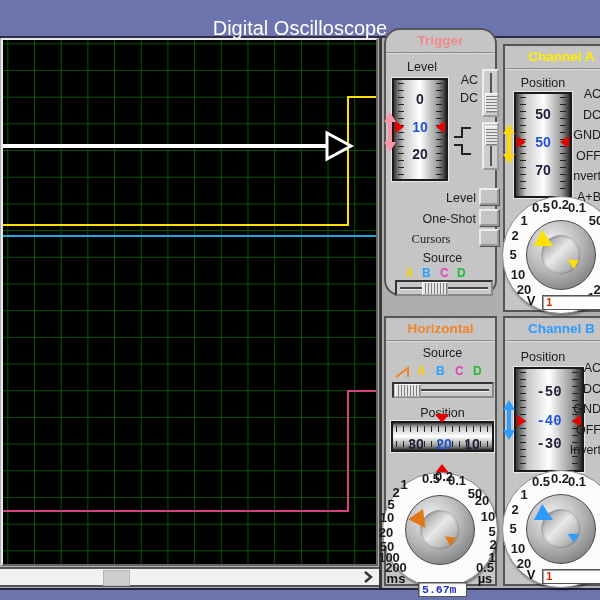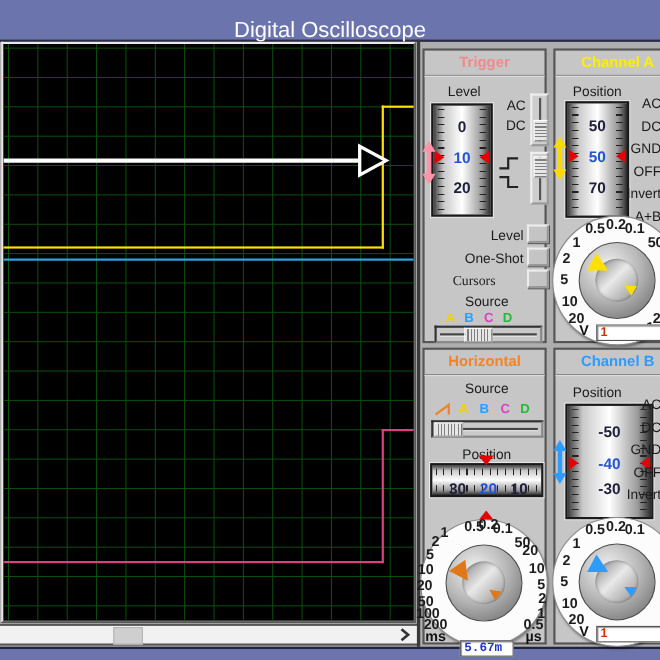--- a/index.html
+++ b/index.html
@@ -124,21 +124,21 @@
     <div id="hthumb"></div>
     <div id="hsarrow">
       <svg width="16" height="16">
           <polyline points="5,3 11,8 5,13" fill="none" stroke="#333" stroke-width="2.4"></polyline>
         </svg>
     </div>
   </div>
   <div id="bottombar"></div>
   <div id="vsep"></div>
 
-  <div class="panel" style="left:384px;top:44px;width:113px;height:268px;">
+  <div class="panel" style="left:384px;top:28px;width:113px;height:268px;border-radius:16px;">
     <div class="phead h-trig">Trigger</div>
 
     <div class="lbl" style="left:8px;top:30px;width:56px;text-align:center;">Level</div>
 
     <div class="vgauge" style="left:6px;top:48px;width:56px;height:103px;">
       <div class="tk" style="left:4px;"></div>
       <div class="tk" style="right:4px;"></div>
       <div class="num" style="top:11px;">0</div>
       <div class="num sel" style="top:39px;">10</div>
       <div class="num" style="top:66px;">20</div>
@@ -299,21 +299,21 @@
       </div>
       <div class="kval val-blue" style="left:32px;top:112px;width:44px;height:13px;font-family:Liberation Mono, monospace;">5.67m</div>
     </div>
   </div>
 
   <div class="panel" style="left:503px;top:316px;width:130px;height:270px;">
     <div class="phead h-chb" style="width:113px;">Channel B</div>
 
     <div class="lbl" style="left:10px;top:32px;width:56px;text-align:center;">Position</div>
 
-    <div class="vgauge" style="left:9px;top:49px;width:80px;height:105px;">
+    <div class="vgauge" style="left:9px;top:49px;width:70px;height:105px;font-family:Liberation Mono, monospace;">
       <div class="tk" style="left:4px;"></div>
       <div class="tk" style="right:4px;"></div>
       <div class="num" style="top:15px;">-50</div>
       <div class="num sel" style="top:44px;">-40</div>
       <div class="num" style="top:67px;">-30</div>
       <div class="tri-l" style="top:46px;"></div>
       <div class="tri-r" style="top:46px;"></div>
     </div>
     <svg class="dbl" style="left:-3px;top:82px;" width="14" height="40">
       <polygon points="7,0 13,10 1,10" fill="#2e9bff"></polygon>

